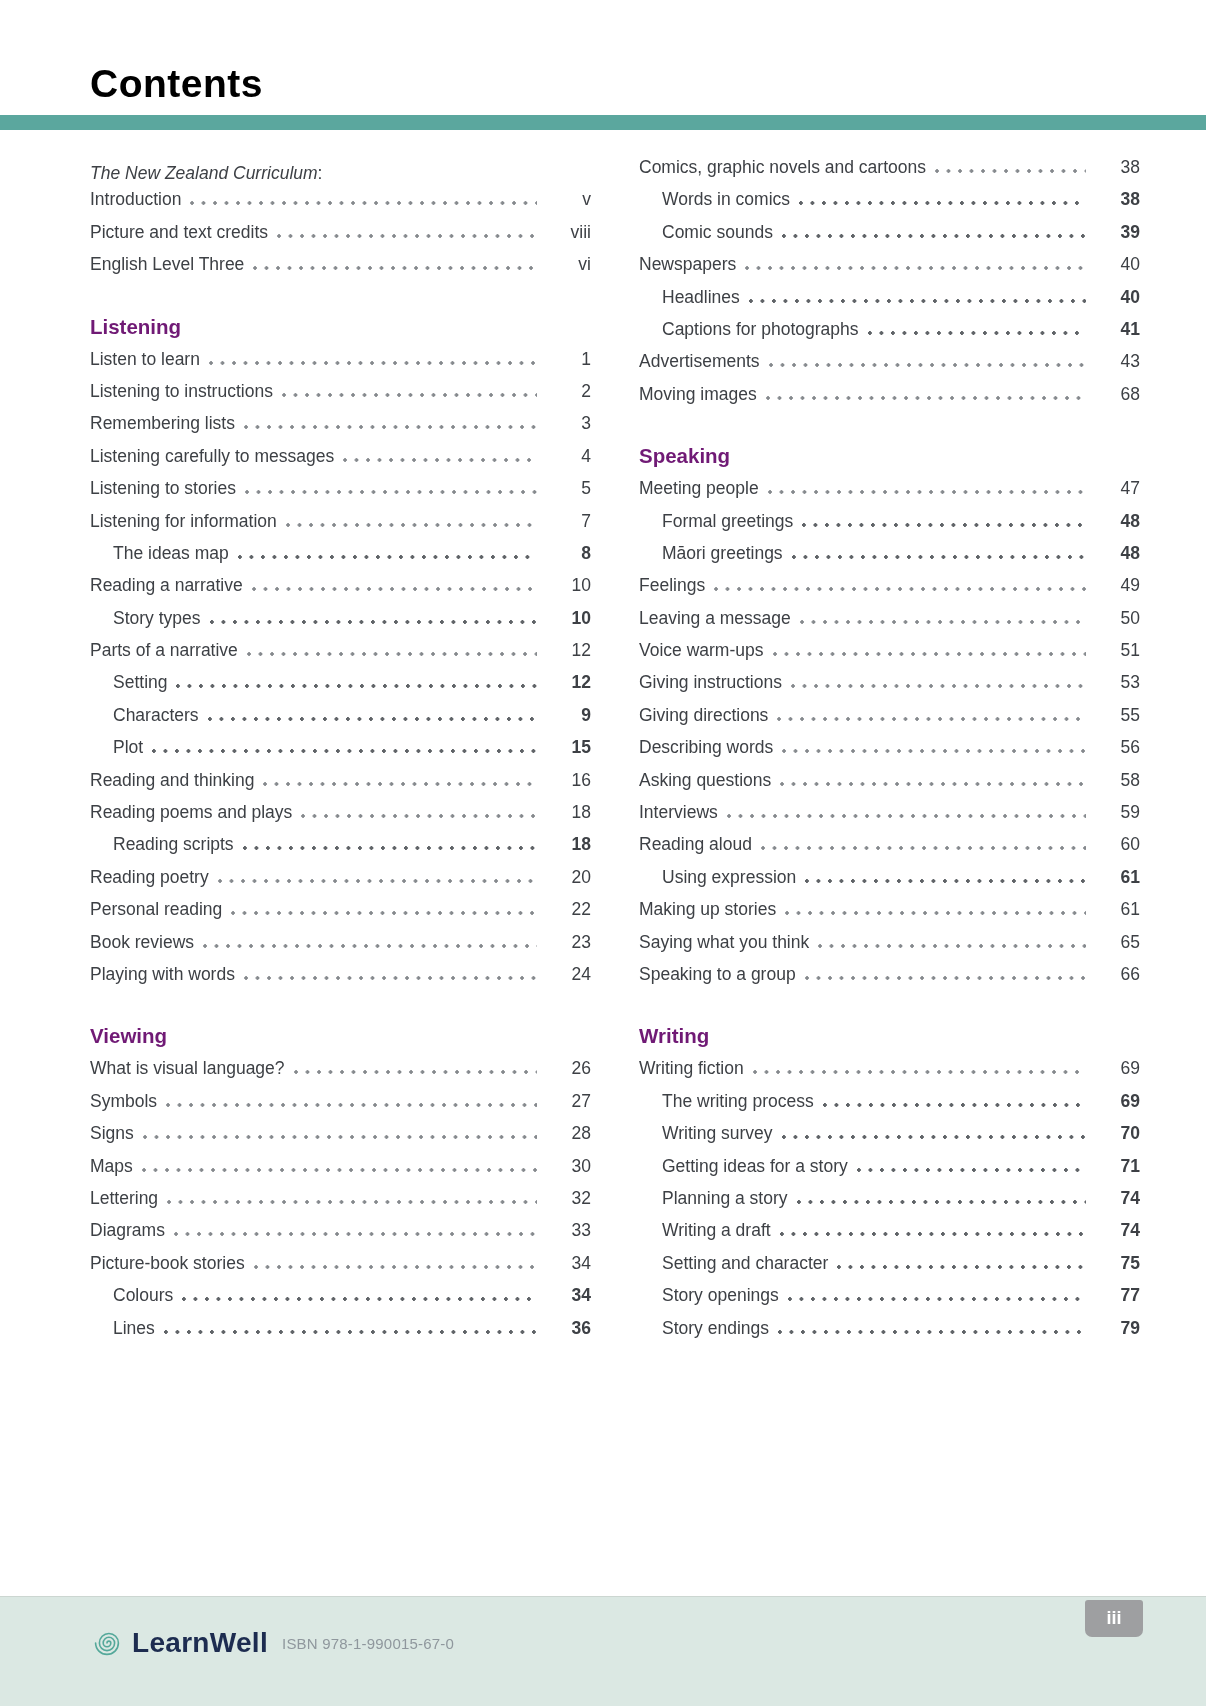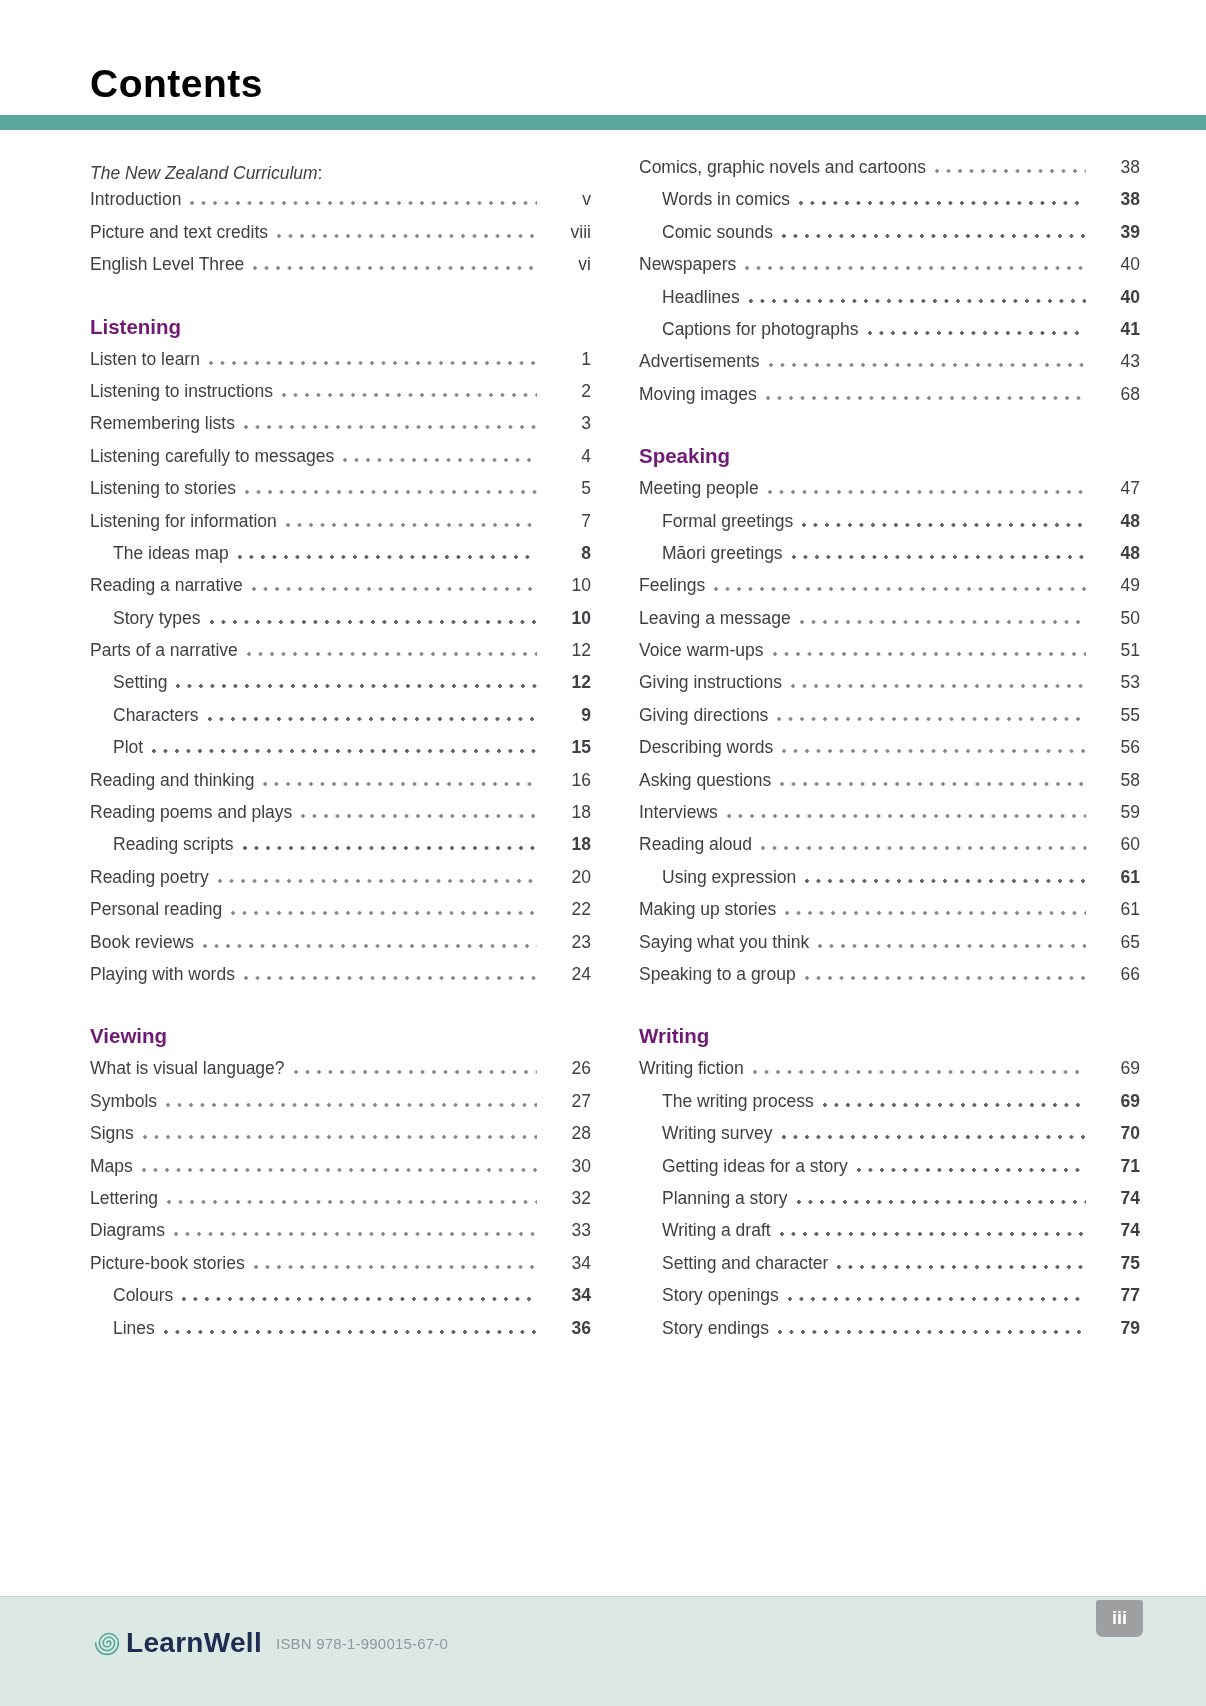--- a/index.html
+++ b/index.html
@@ -39,29 +39,29 @@
     background-image:radial-gradient(circle at 2px 2px,#606468 1.75px,rgba(0,0,0,0) 2px);
   }
   .pg{min-width:44px;text-align:right;white-space:nowrap;}
   .sub .pg{font-weight:700;}
   
   .ftr{
     position:absolute;left:0;right:0;bottom:0;height:109px;
     background:#dbe8e3;border-top:1px solid #ccd6d1;
   }
   .badge{
-    position:absolute;top:3px;right:63px;width:47px;height:37px;
+    position:absolute;top:3px;right:63px;width:58px;height:37px;
     background:#9e9fa1;color:#ffffff;font-size:18px;font-weight:700;
     display:flex;align-items:center;justify-content:center;
     border-radius:3px 3px 7px 7px;
   }
   .brand{position:absolute;left:88px;top:27px;display:flex;align-items:center;}
   .brand .logo{flex:0 0 auto;}
   .brand .brand-name{
-    margin-left:0;font-size:28px;font-weight:600;color:#1d2c50;letter-spacing:.3px;
+    margin-left:6px;font-size:28px;font-weight:600;color:#1d2c50;letter-spacing:.3px;
   }
   .brand .isbn{margin-left:14px;font-size:15px;color:#8f979d;letter-spacing:.2px;}
   i{font-style:italic;}
 </style>
 </head>
 <body>
 
 <div class="hdr">
   <h1>Contents</h1>
   <div class="accent-bar"></div>

